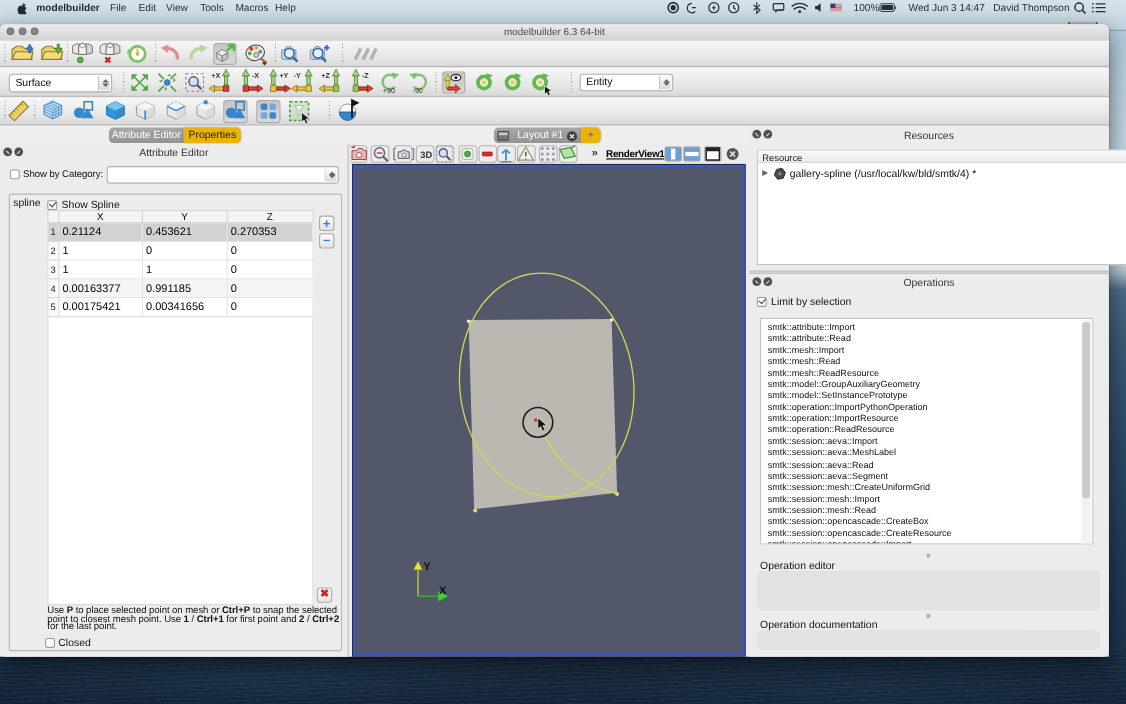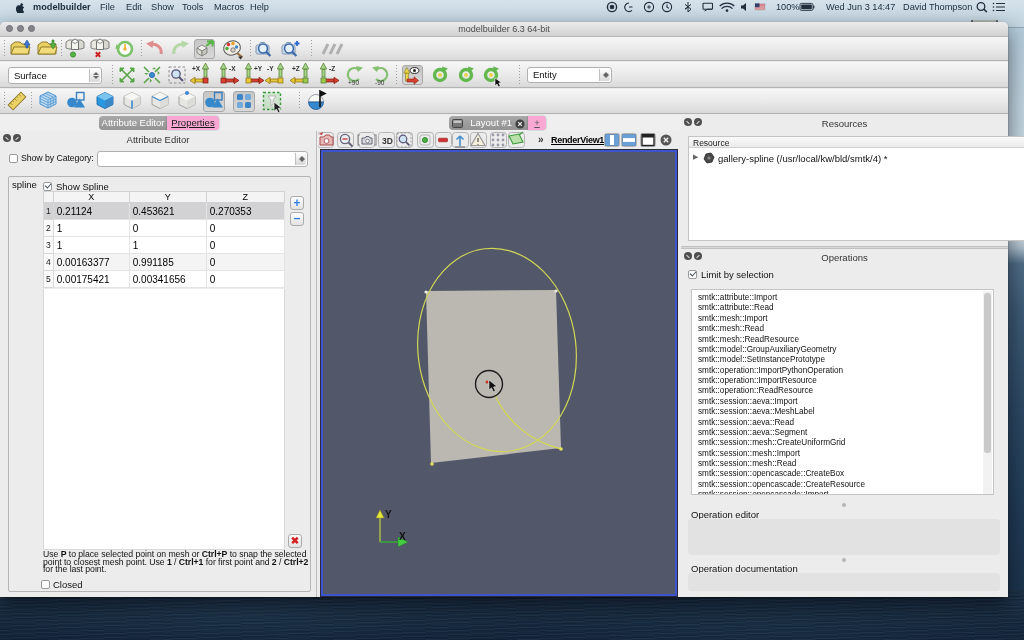--- a/index.html
+++ b/index.html
@@ -70,21 +70,21 @@
 .stepper { position:absolute; right:1px; top:1px; bottom:1px; width:11px;
   background:linear-gradient(180deg,#fdfdfd,#d8d8d8); border-left:1px solid #c0c0c0; border-radius:0 2px 2px 0; }
 .caretup { position:absolute; left:2.5px; top:3px; width:0; height:0;
   border-left:3px solid transparent; border-right:3px solid transparent; border-bottom:3.5px solid #666; }
 .caretdn { position:absolute; left:2.5px; bottom:3px; width:0; height:0;
   border-left:3px solid transparent; border-right:3px solid transparent; border-top:3.5px solid #666; }
 
 #tabstrip { position:absolute; left:0; top:93px; width:1008px; height:16px; background:#efefef; }
 .tab { position:absolute; top:1px; height:14px; line-height:14px; text-align:center; font-size:9.5px; }
 .tab.sel { background:linear-gradient(180deg,#a8a8a8,#939393); color:#fff; }
-.tab.white { background:#f9a8d4; color:#1a1a1a;text-decoration:underline; }
+.tab.white { background:#eab308; color:#1a1a1a; }
 
 .docktitle { position:absolute; font-size:9.5px; color:#333; text-align:center; }
 .dockbtn { position:absolute; width:8px; height:8px; border-radius:50%; background:#4f4f4f; }
 .dockbtn:after { content:""; position:absolute; left:2px; top:3.5px; width:4px; height:1px; background:#ddd; transform:rotate(45deg);}
 .dockbtn.fl:after { transform:rotate(-45deg); }
 
 .cb { position:absolute; width:9px; height:9px; background:#fff; border:1px solid #9a9a9a; border-radius:2px; }
 .cb.checked:after { content:""; position:absolute; left:1px; top:0px; width:5px; height:3px;
   border-left:1.5px solid #3d4a56; border-bottom:1.5px solid #3d4a56; transform:rotate(-48deg); }
 .lbl { position:absolute; font-size:9.5px; color:#111; white-space:nowrap; }
@@ -115,21 +115,21 @@
 <div id="wall-bottom"></div>
 
 <div id="menubar">
   <svg width="10" height="11" style="position:absolute;left:15px;top:1.5px;">
     <path d="M5.4,2.8 c0.8,-1 2,-1.1 2.9,-0.9 c-0.1,0.8 -0.5,1.5 -1.1,2 c0.9,0.3 1.6,0.9 1.9,1.5 c-0.8,0.5 -1.3,1.4 -1.2,2.4 c0.1,0.9 0.6,1.6 1.2,2 c-0.4,0.9 -1,1.7 -1.8,1.8 c-0.6,0.1 -1,-0.3 -1.8,-0.3 c-0.8,0 -1.3,0.4 -1.9,0.3 c-0.8,-0.1 -1.5,-1 -1.9,-1.8 c-0.9,-1.6 -1,-3.9 -0.1,-5.2 c0.5,-0.8 1.3,-1.3 2.2,-1.3 c0.6,0 1.1,0.4 1.6,-0.5 z" fill="#1d2d3d"></path>
     <path d="M5.2,2.6 c0.2,-0.9 1,-1.6 1.8,-1.8 c0.1,0.9 -0.8,1.8 -1.8,1.8 z" fill="#1d2d3d"></path>
   </svg>
   <div class="mb" style="left:33px;font-weight:bold;">modelbuilder</div>
   <div class="mb" style="left:100px;">File</div>
   <div class="mb" style="left:126px;">Edit</div>
-  <div class="mb" style="left:151px;">Show</div>
+  <div class="mb" style="left:151px;">View</div>
   <div class="mb" style="left:182px;">Tools</div>
   <div class="mb" style="left:214px;">Macros</div>
   <div class="mb" style="left:250px;">Help</div>
   <div class="mb" style="left:826px;">Wed Jun 3  14:47</div>
   <div class="mb" style="left:903px;">David Thompson</div>
   <div class="mb" style="left:776px;">100%</div>
   <svg width="420" height="14" style="position:absolute;left:600px;top:0;">
     <g fill="none" stroke="#222f3d" stroke-width="1.1">
       <circle cx="12" cy="7" r="4.6" stroke-width="1.4"></circle>
         <circle cx="12" cy="7" r="1.8" fill="#222f3d"></circle>

